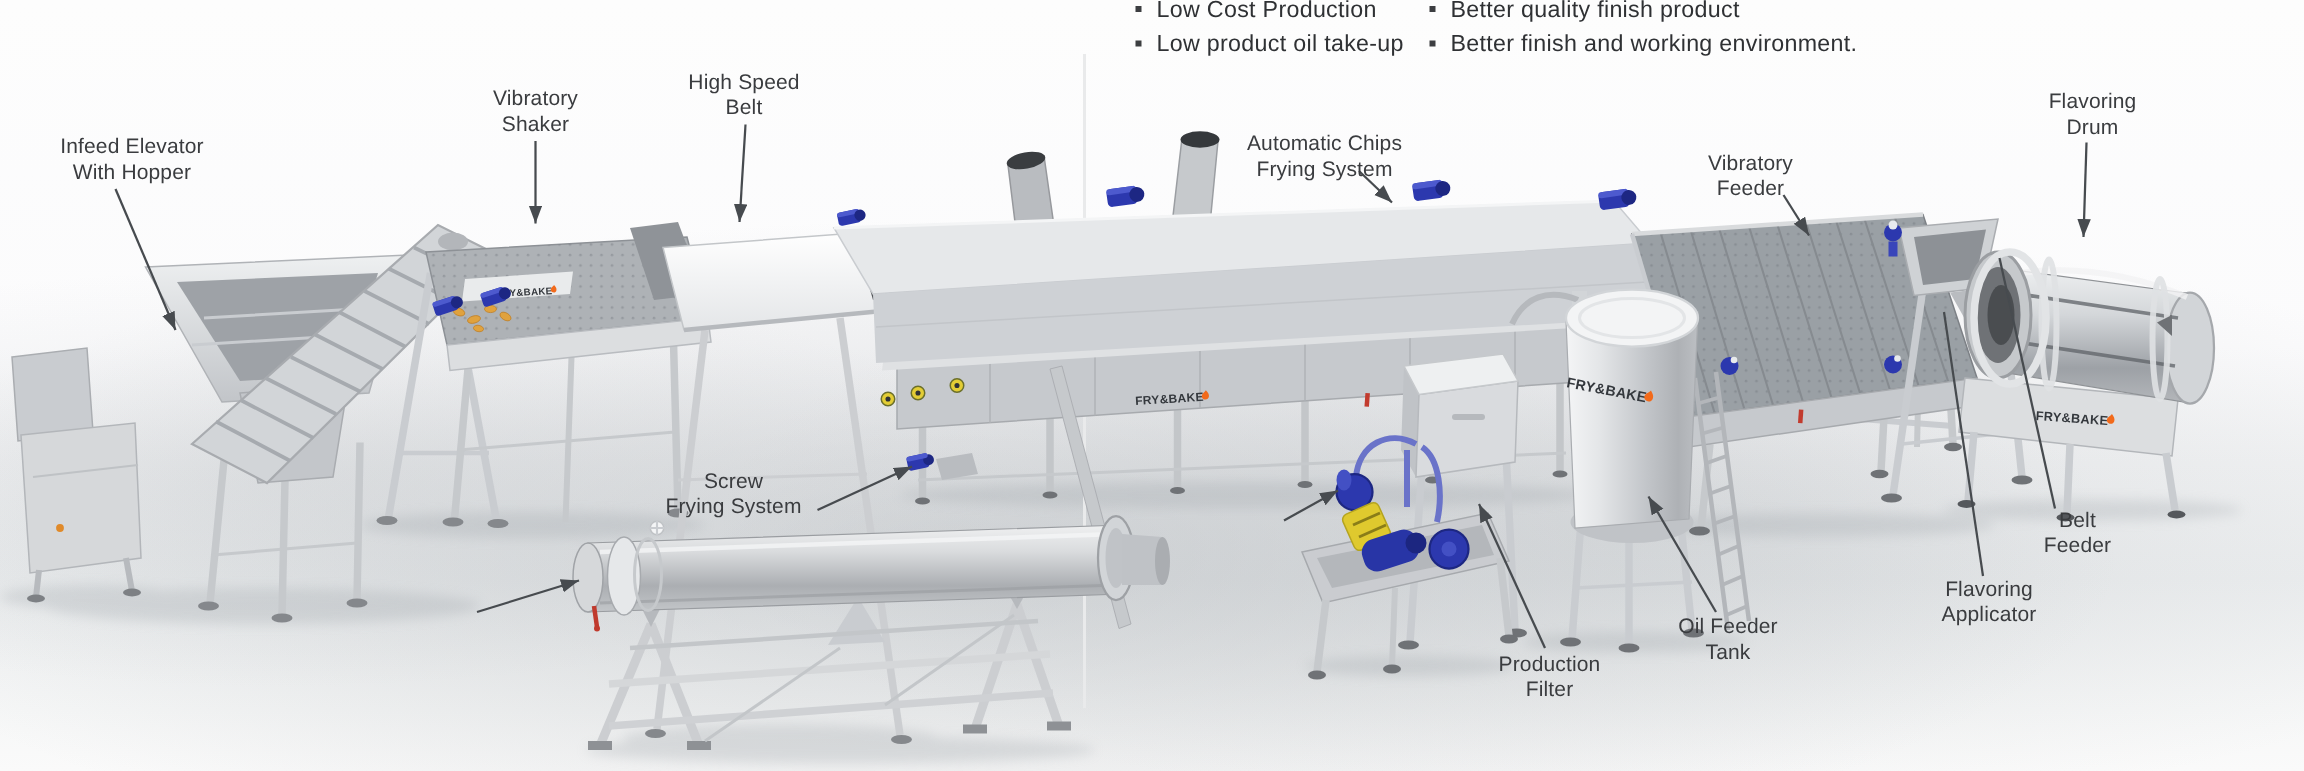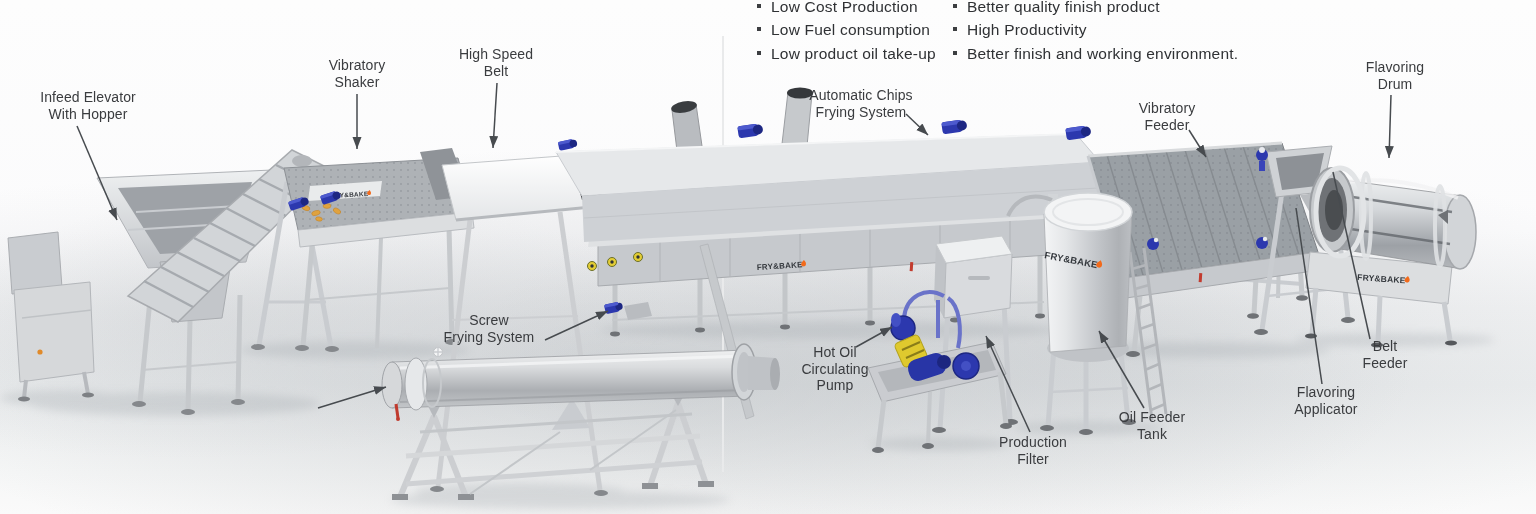--- a/index.html
+++ b/index.html
@@ -384,46 +384,41 @@
       <line x1="856" y1="347" x2="892" y2="327" marker-end="url(#ah)"></line>
       <line x1="1030" y1="432" x2="986" y2="336" marker-end="url(#ah)"></line>
       <line x1="1144" y1="408" x2="1099" y2="331" marker-end="url(#ah)"></line>
       <line x1="1322" y1="384" x2="1296" y2="208"></line>
       <line x1="1370" y1="339" x2="1333" y2="172"></line>
     </g>
   </svg>
 
   <ul class="benefits col1">
     <li>Low Cost Production</li>
-    <li>Low Fuel consumption</li>
     <li>Low product oil take-up</li>
   </ul>
   <ul class="benefits col2">
     <li>Better quality finish product</li>
-    <li>High Productivity</li>
     <li>Better finish and working environment.</li>
   </ul>
 
   <div class="lbl" style="left:88px;top:89px">Infeed Elevator
 With Hopper</div>
   <div class="lbl" style="left:357px;top:57px">Vibratory
 Shaker</div>
   <div class="lbl" style="left:496px;top:46px">High Speed
 Belt</div>
-  <div class="lbl" style="left:861px;top:87px">Automatic Chips
+  <div class="lbl" style="left:883px;top:87px">Automatic Chips
 Frying System</div>
   <div class="lbl" style="left:1167px;top:100px">Vibratory
 Feeder</div>
   <div class="lbl" style="left:1395px;top:59px">Flavoring
 Drum</div>
   <div class="lbl" style="left:489px;top:312px">Screw
 Frying System</div>
-  <div class="lbl" style="left:835px;top:344px">Hot Oil
-Circulating
-Pump</div>
   <div class="lbl" style="left:1033px;top:434px">Production
 Filter</div>
   <div class="lbl" style="left:1152px;top:409px">Oil Feeder
 Tank</div>
   <div class="lbl" style="left:1326px;top:384px">Flavoring
 Applicator</div>
   <div class="lbl" style="left:1385px;top:338px">Belt
 Feeder</div>
 
 </div>

